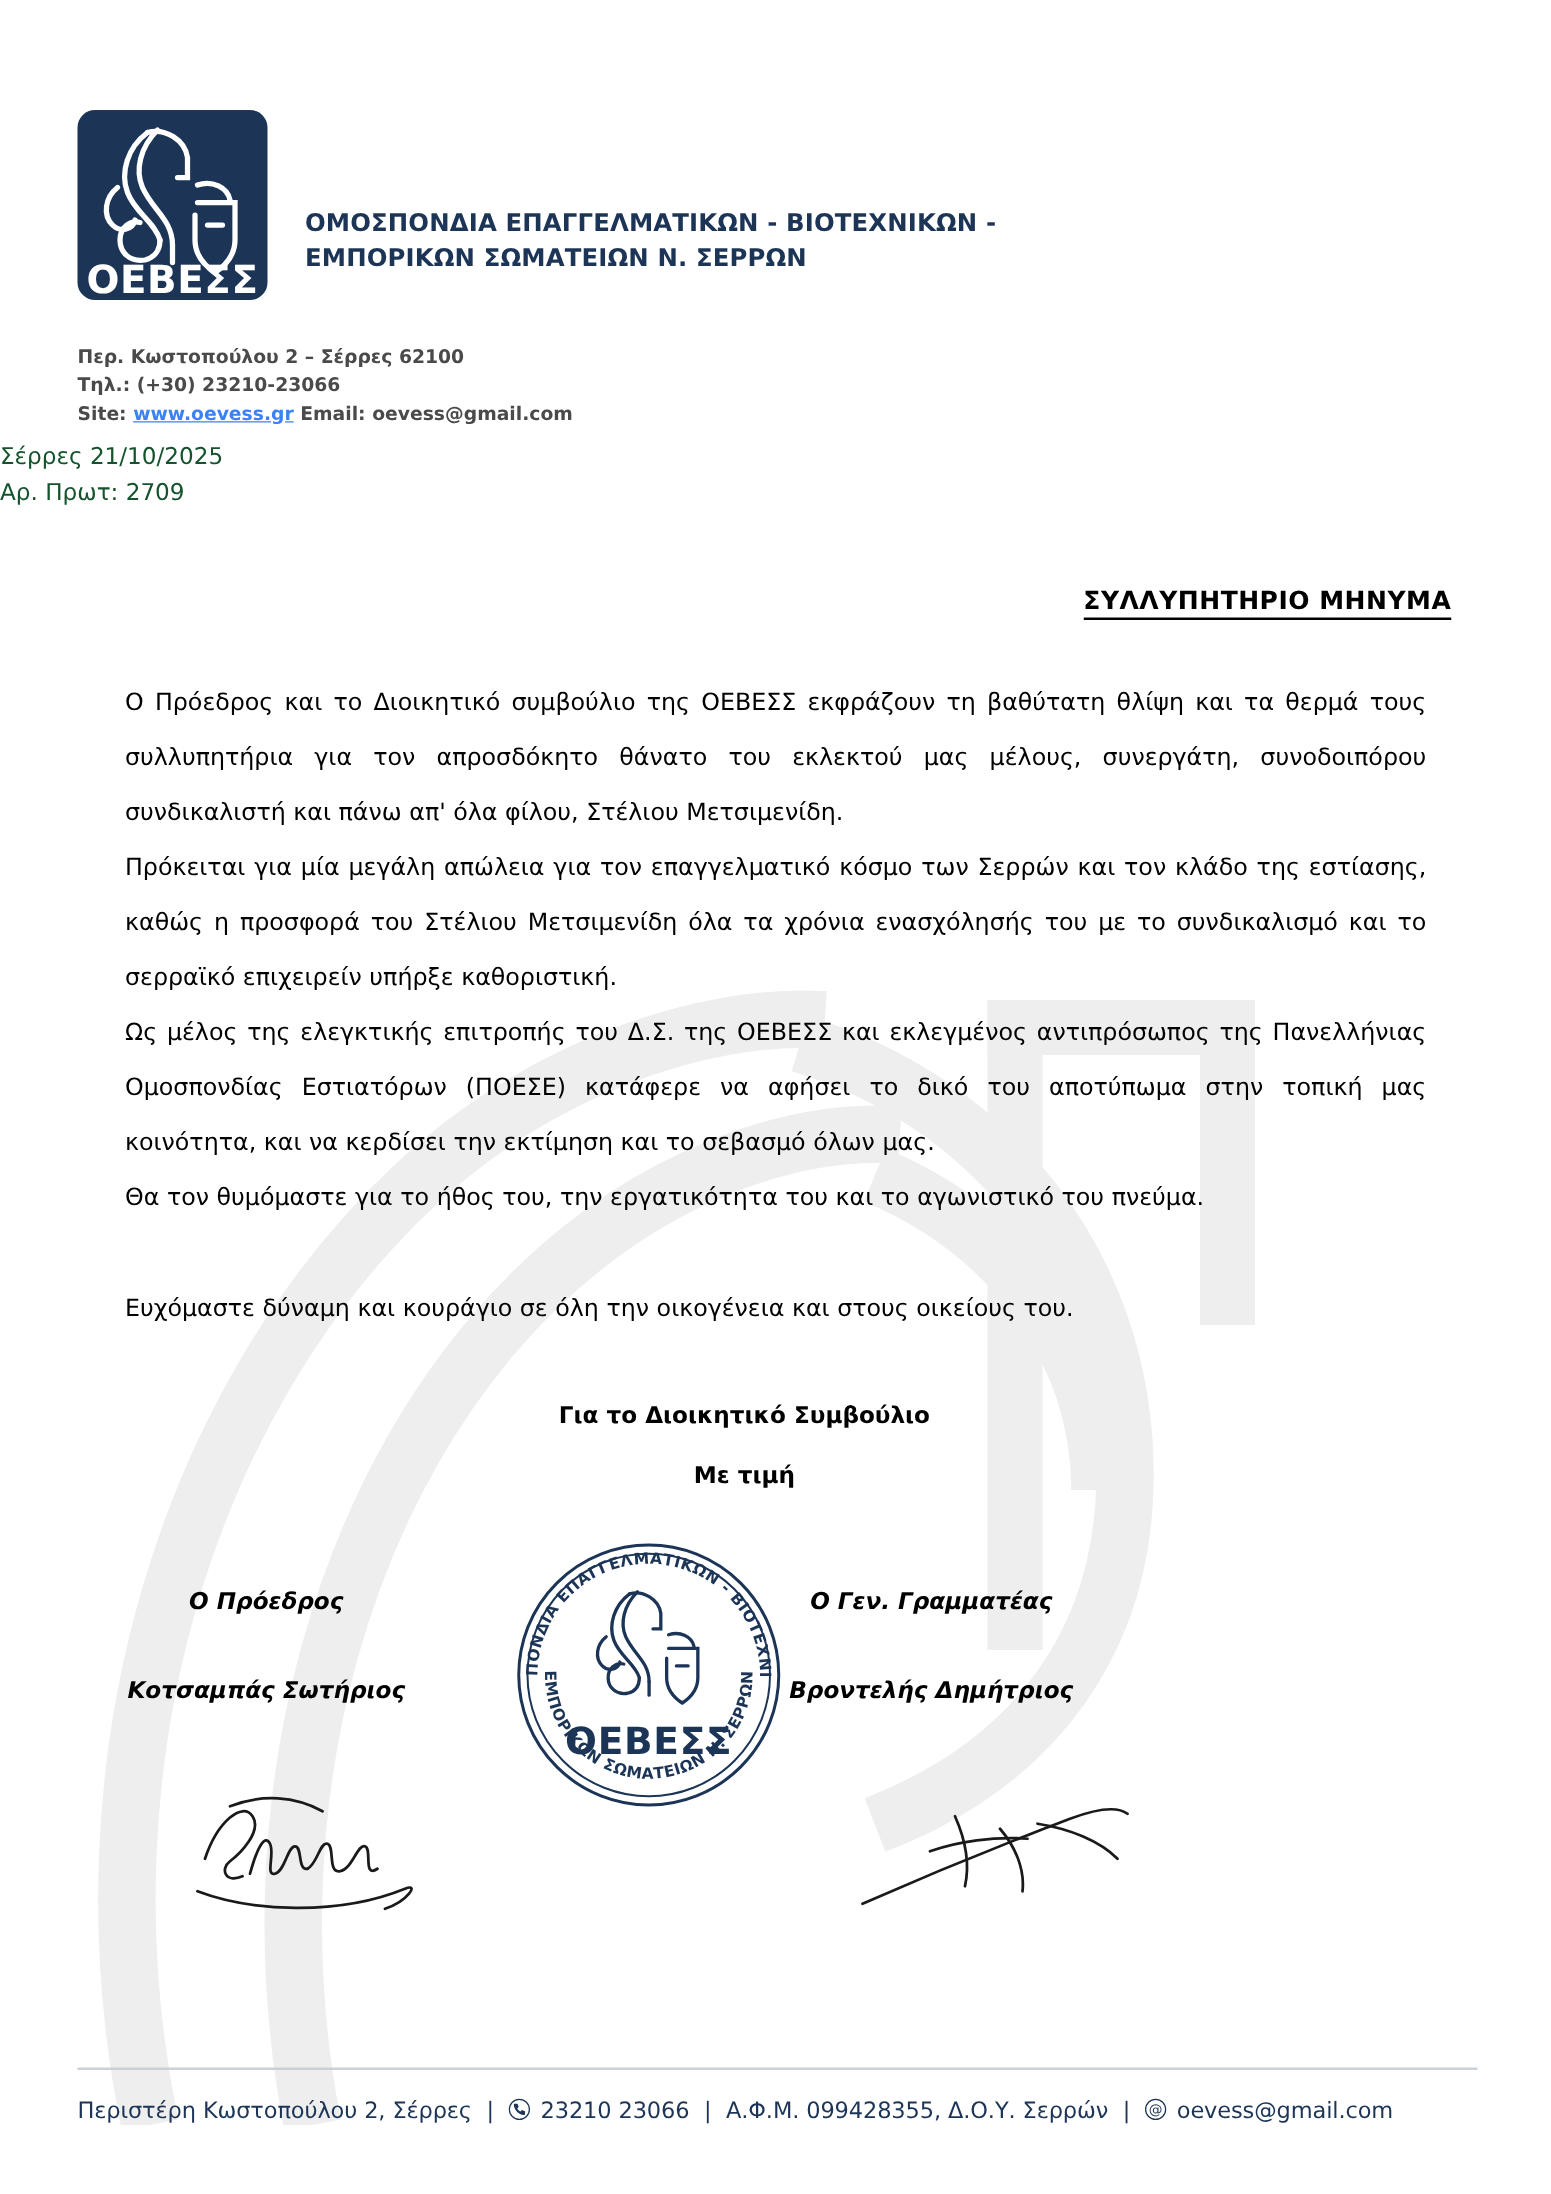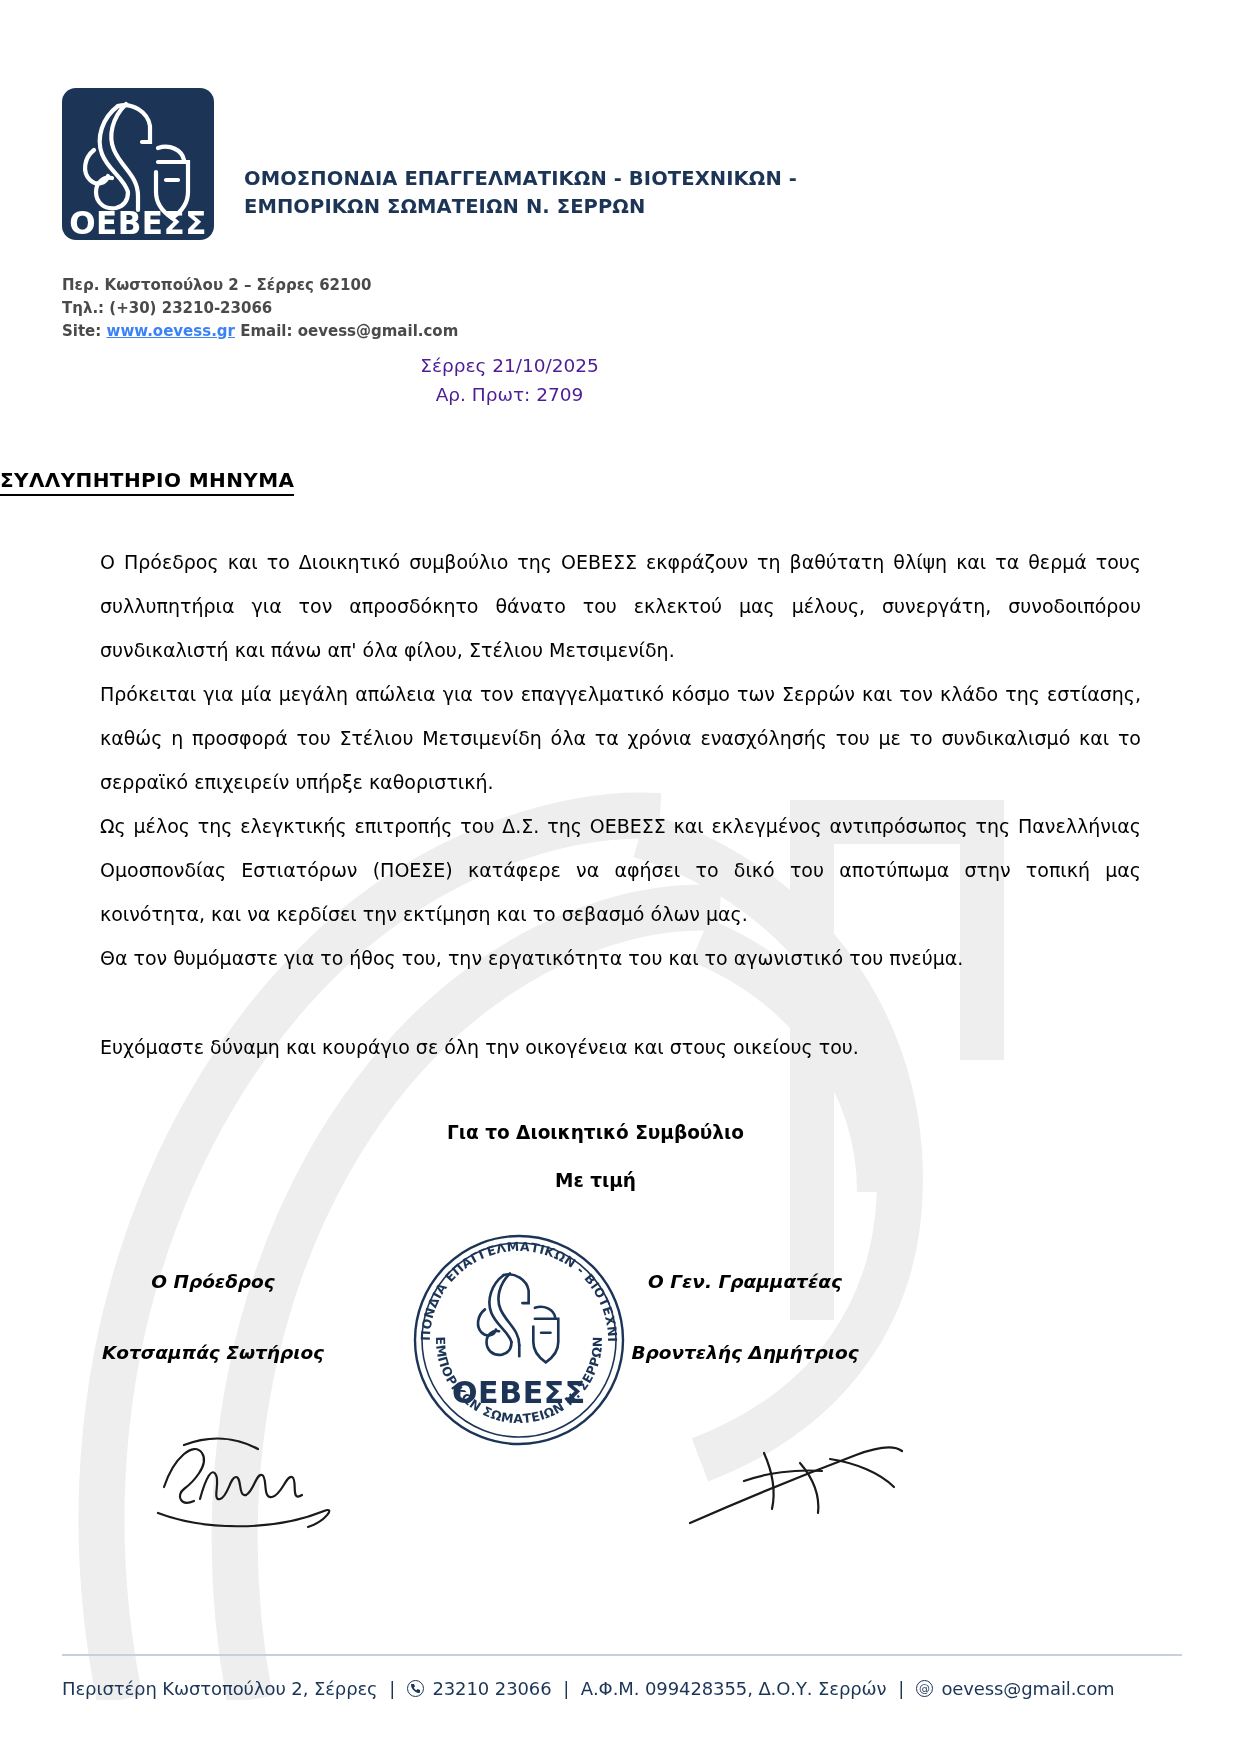--- a/index.html
+++ b/index.html
@@ -71,31 +71,31 @@
     color: #4a4a4a;
   }
   .contact a, .contact .link {
     color: #3b82f6;
     text-decoration: underline;
   }
 
   
   .datebox {
     margin-top: 10px;
-    text-align: center;
+    text-align: left;
     padding-right: 222px;
     font-size: 18.5px;
     line-height: 1.55;
-    color: #4c1d95;
+    color: #14532d;
   }
 
   
   .doc-title {
     margin-top: 58px;
-    text-align: left;
+    text-align: right;
     padding-right: 80px;
     font-weight: bold;
     font-size: 20px;
     letter-spacing: 0.4px;
   }
   .doc-title span {
     border-bottom: 2px solid #000;
     padding-bottom: 2px;
   }
 

